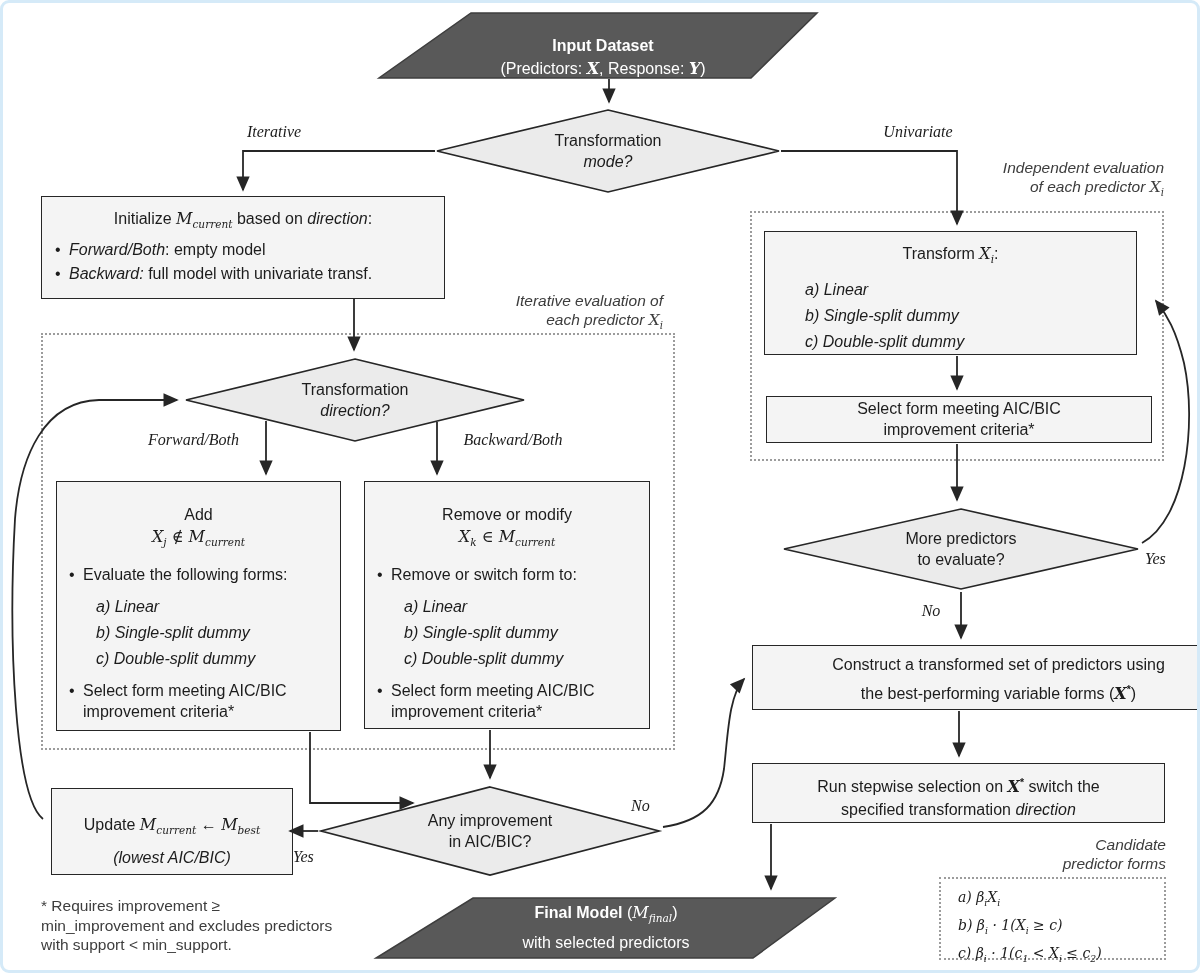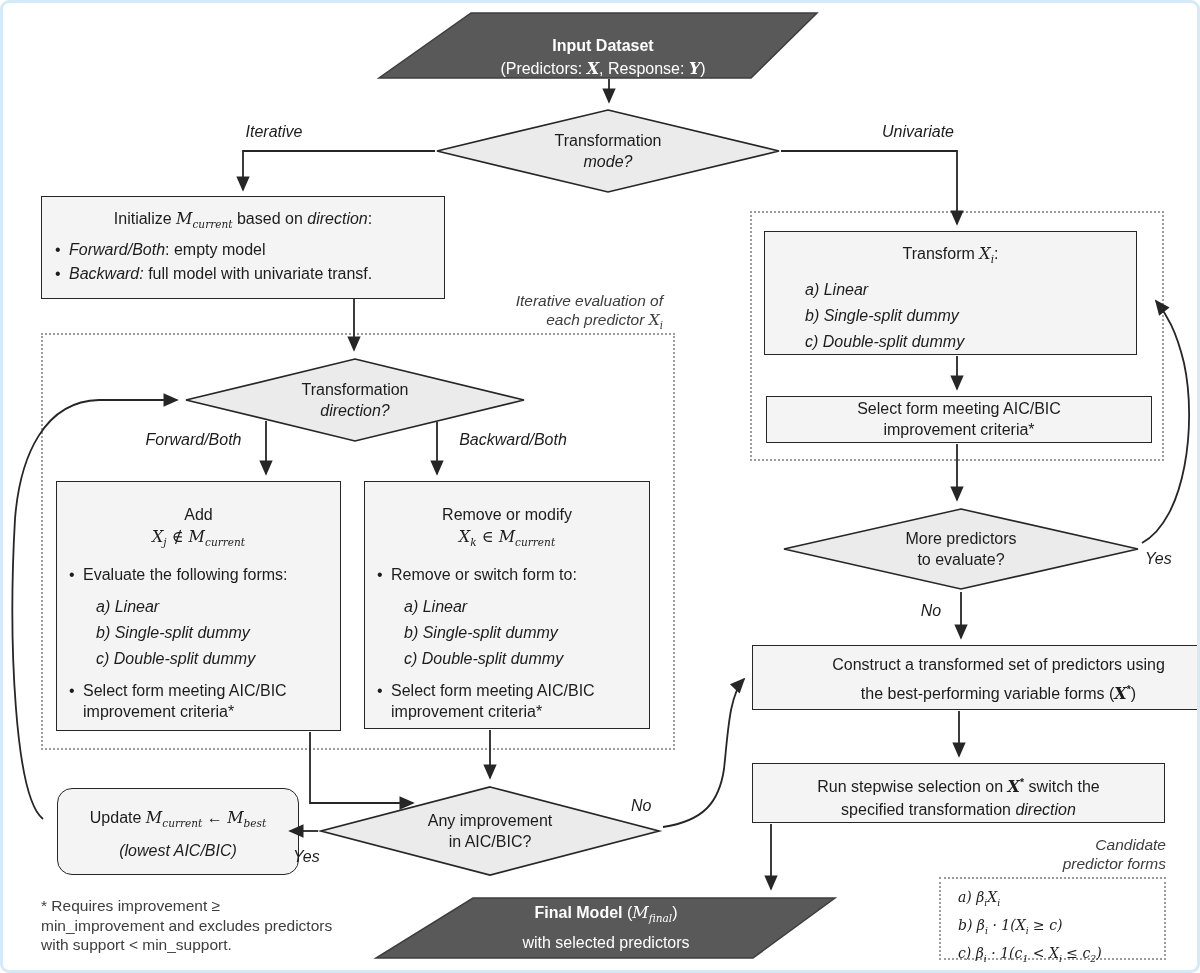--- a/index.html
+++ b/index.html
@@ -24,21 +24,21 @@
   .diamond polygon{fill:var(--diamond-fill); stroke:var(--stroke); stroke-width:1.7;}
   .para polygon{fill:var(--dark-fill); stroke:#3e3e3e; stroke-width:1.5;}
   .ntext{position:absolute; inset:0; display:flex; flex-direction:column; align-items:center; justify-content:center; line-height:21px; z-index:3;}
   .white{color:#fff;}
   
   #connectors{position:absolute; left:0; top:0; width:1194px; height:967px; z-index:3; pointer-events:none;}
   #connectors path{fill:none; stroke:var(--stroke); stroke-width:1.8;}
   #arw path{fill:var(--stroke); stroke:none;}
   
   .lbl{z-index:4; font-size:16px; line-height:19px;}
-  .italic{font-style:italic;}
+  .italic{font-style:italic;font-family:Liberation Serif, serif;}
   .grp-lbl{z-index:4; font-style:italic; color:var(--label); font-size:15.5px; line-height:19px; text-align:right;}
   #footnote{z-index:4; color:var(--label); font-size:15.5px; line-height:19.5px;}
   
   .bullet{display:flex; line-height:21.5px; margin-top:2px;}
   .marker{width:14px; flex:0 0 14px;}
   .sublist{margin:8px 0 8px 27px; line-height:26px;}
   
   .rt-i{font-style:italic;}
   .rt-b{font-weight:700;}
   .rt-m{font-family:"DejaVu Serif","Liberation Serif",serif; font-style:italic;}
@@ -189,21 +189,21 @@
   <div class="abs box center" style="left:749px;top:642px;width:493px;height:65px;padding-top:7px;line-height:24px;">
     <div><span>Construct a transformed set of predictors using</span></div>
     <div><span>the best-performing variable forms (</span><span class="rt-m rt-b">X</span><sup class="rt-b">*</sup><span>)</span></div>
   </div>
 
   <div class="abs box center" style="left:749px;top:760px;width:413px;height:60px;padding-top:7px;line-height:23px;">
     <div><span>Run stepwise selection on </span><span class="rt-m rt-b">X</span><sup class="rt-b">*</sup><span> switch the</span></div>
     <div><span>specified transformation </span><span class="rt-i">direction</span></div>
   </div>
 
-  <div class="abs box center" style="left:54px;top:785px;width:242px;height:87px;padding-top:15px;line-height:27px;border-radius:15px;">
+  <div class="abs box center" style="left:48px;top:785px;width:242px;height:87px;padding-top:22px;line-height:27px;">
     <div><span>Update </span><span class="rt-m">M</span><sub class="rt-m">current</sub><span> ← </span><span class="rt-m">M</span><sub class="rt-m">best</sub></div>
     <div><span class="rt-i">(lowest AIC/BIC)</span></div>
   </div>
 
   <div class="abs shape-node diamond" style="left:316px;top:782px;width:342px;height:92px;">
     <svg viewBox="0 0 342 92" preserveAspectRatio="none">
         <polygon points="171,2 340,46 171,90 2,46"></polygon>
       </svg>
     <div class="ntext">
       <div><span>Any improvement</span></div>
@@ -227,20 +227,24 @@
   <div class="abs lbl italic center" style="left:445px;top:427px;width:130px;">Backward/Both</div>
   <div class="abs lbl italic" style="left:1142px;top:546px;width:60px;">Yes</div>
   <div class="abs lbl italic center" style="left:903px;top:598px;width:50px;">No</div>
   <div class="abs lbl italic" style="left:290px;top:844px;width:50px;">Yes</div>
   <div class="abs lbl italic" style="left:628px;top:793px;width:45px;">No</div>
 
   <div class="abs grp-lbl" style="left:430px;top:288px;width:230px;">
     <div>Iterative evaluation of</div>
     <div><span>each predictor </span><span class="rt-m">X</span><sub class="rt-m">i</sub></div>
   </div>
+  <div class="abs grp-lbl" style="left:935px;top:155px;width:226px;">
+    <div>Independent evaluation</div>
+    <div><span>of each predictor </span><span class="rt-m">X</span><sub class="rt-m">i</sub></div>
+  </div>
   <div class="abs grp-lbl" style="left:955px;top:832px;width:208px;">
     <div>Candidate</div>
     <div>predictor forms</div>
   </div>
 
   <div class="abs" id="footnote" style="left:38px;top:893px;width:302px;">* Requires improvement ≥ min_improvement and excludes predictors with support &lt; min_support.</div>
 
 </div>
 
 </body></html>

